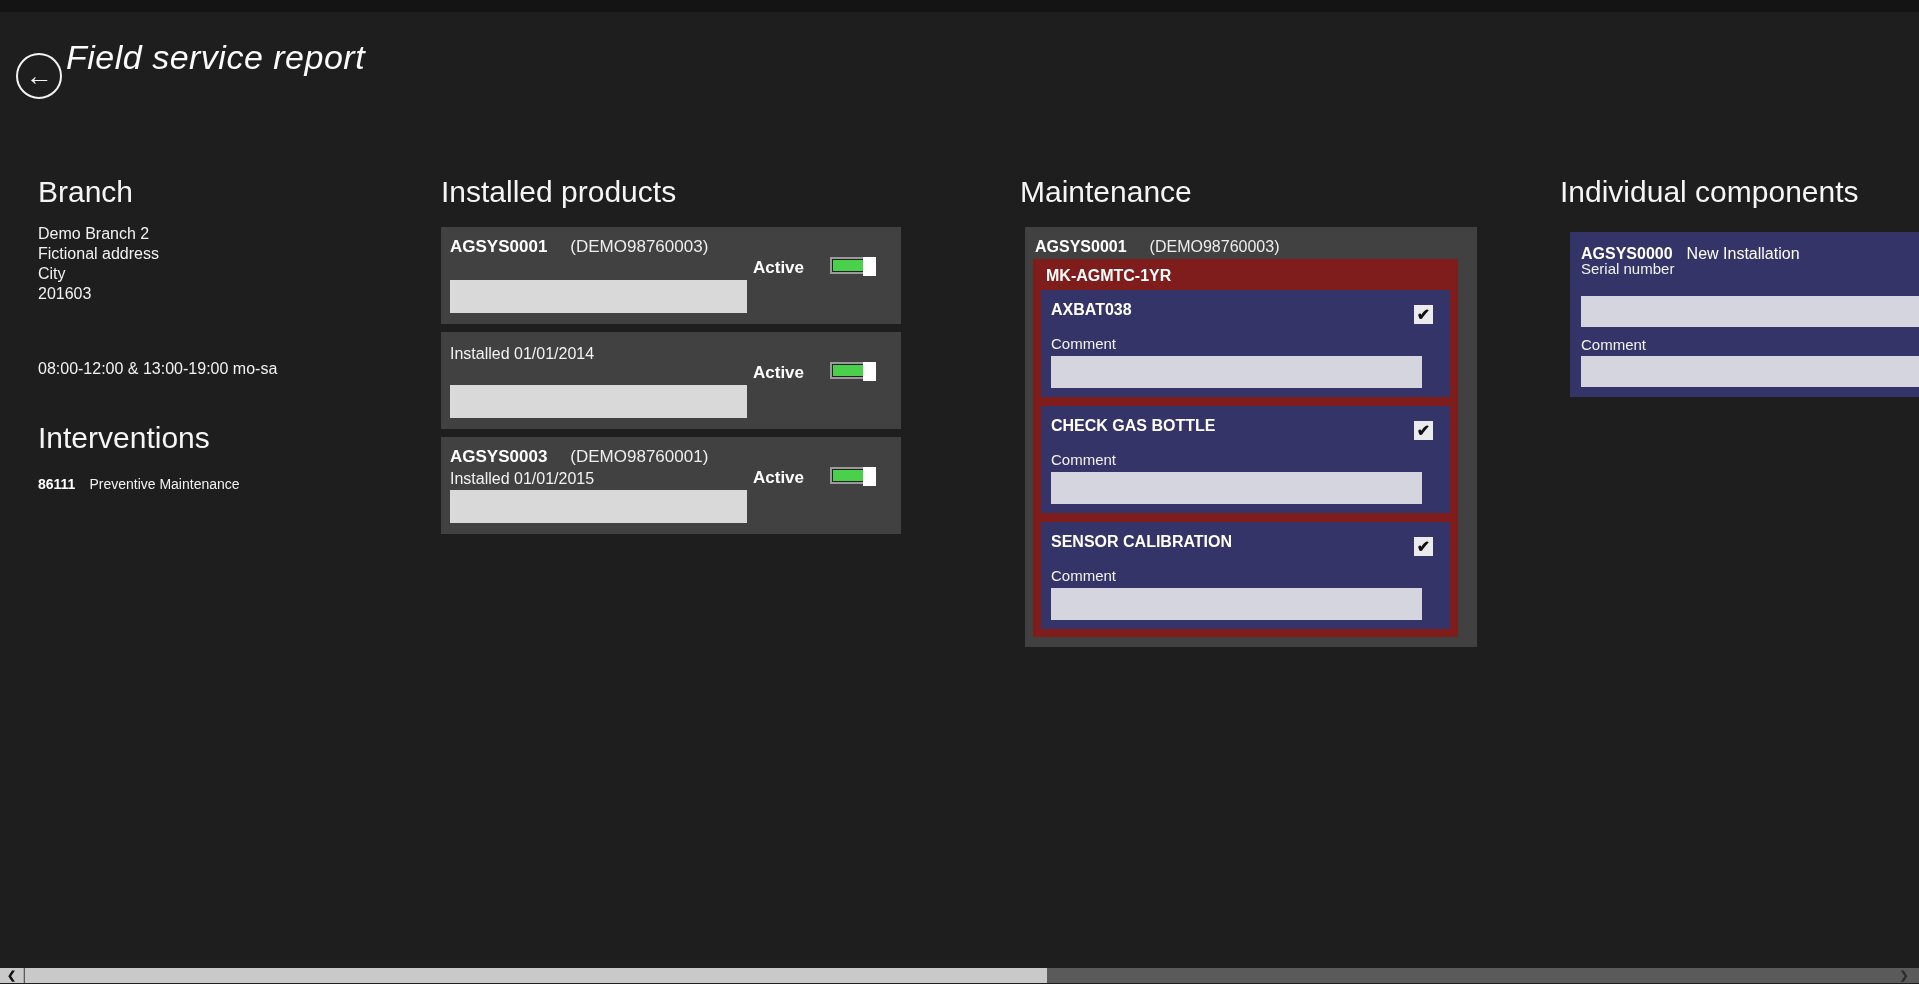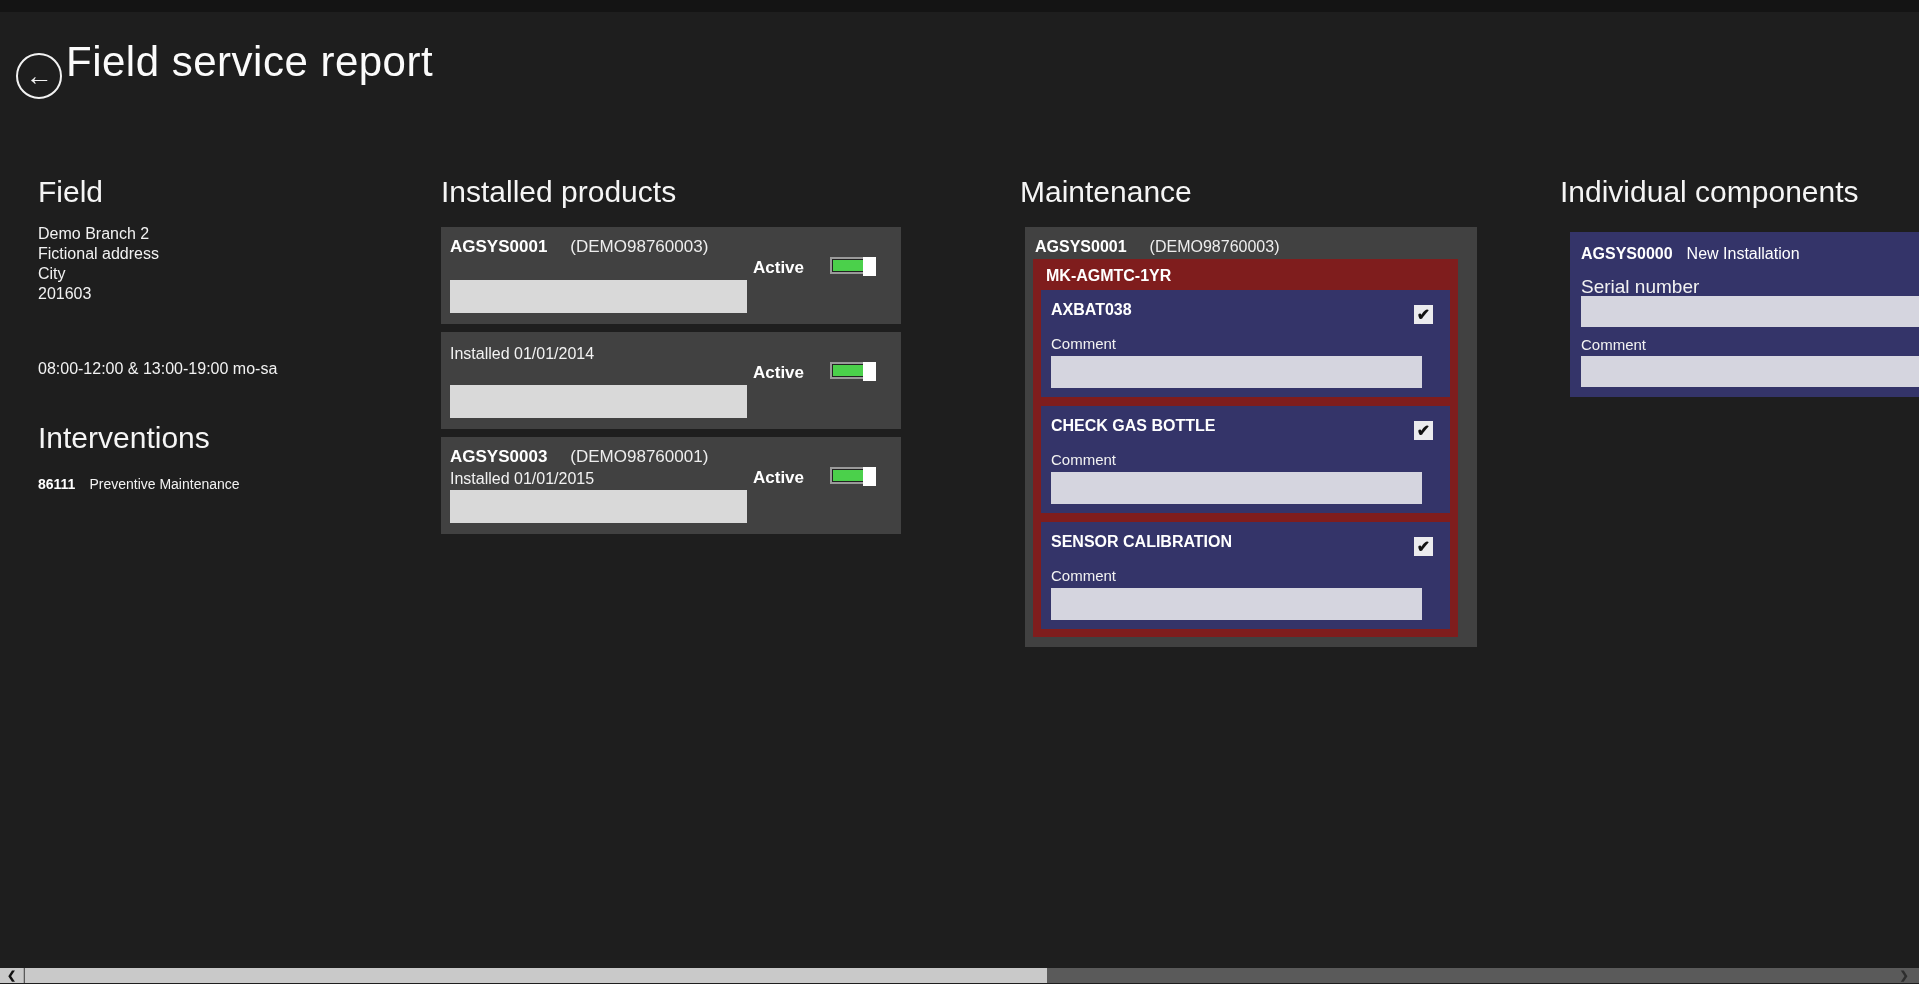--- a/index.html
+++ b/index.html
@@ -15,22 +15,23 @@
   
   .back-button {
     position:absolute; left:16px; top:53px; width:46px; height:46px;
     border:2px solid #f2f2f2; border-radius:50%;
     display:flex; align-items:center; justify-content:center;
     color:#f2f2f2; font-size:27px; font-weight:bold; line-height:1;
     cursor:pointer; user-select:none;
   }
   .page-title {
     position:absolute; left:66px; top:38px;
-    font-size:42px; font-weight:300; color:#fbfbfb; letter-spacing:0.5px;
+    font-size:34px; font-weight:300; color:#fbfbfb; letter-spacing:0.5px;
     white-space:nowrap;
+    font-style:italic;
   }
 
   .section-heading {
     position:absolute; top:174px;
     font-size:30px; font-weight:300; color:#f5f5f5; line-height:36px;
     white-space:nowrap;
   }
 
   
   .branch-address { position:absolute; left:38px; top:224px; font-size:16px; line-height:20px; color:#f2f2f2; }
@@ -91,21 +92,21 @@
     background:#d5d5df; border:none; outline:none; font-size:15px; color:#222; padding:0 6px;
     font-family:"Liberation Sans", sans-serif;
   }
 
   
   .ic-card {
     position:absolute; left:1570px; top:232px; width:380px; height:165px;
     background:#343469;
   }
   .ic-title { position:absolute; left:11px; top:13px; font-size:16px; white-space:nowrap; }
-  .ic-label-serial { position:absolute; left:11px; top:44px; font-size:19px; color:#f2f2f2; }
+  .ic-label-serial { position:absolute; left:11px; top:28px; font-size:15px; color:#f2f2f2; }
   .ic-input-serial {
     position:absolute; left:11px; top:64px; width:369px; height:31px;
     background:#d5d5df; border:none; outline:none; font-size:15px; color:#222; padding:0 6px;
     font-family:"Liberation Sans", sans-serif;
   }
   .ic-label-comment { position:absolute; left:11px; top:104px; font-size:15px; color:#f2f2f2; }
   .ic-input-comment {
     position:absolute; left:11px; top:124px; width:369px; height:31px;
     background:#d5d5df; border:none; outline:none; font-size:15px; color:#222; padding:0 6px;
     font-family:"Liberation Sans", sans-serif;
@@ -132,21 +133,21 @@
 </head>
 <body>
 
 <div class="titlebar-strip"></div>
 
 <div class="back-button">
   <span>←</span>
 </div>
 <div class="page-title">Field service report</div>
 
-<div class="section-heading" style="left:38px">Field</div>
+<div class="section-heading" style="left:38px">Branch</div>
 <div class="branch-address">
   <div>Demo Branch 2</div>
   <div>Fictional address</div>
   <div>City</div>
   <div>201603</div>
 </div>
 <div class="branch-hours">08:00-12:00 &amp; 13:00-19:00 mo-sa</div>
 <div class="section-heading" style="left:38px; top:420px">Interventions</div>
 <div class="intervention-row">
   <span class="bold">86111</span><span class="ml5">Preventive Maintenance</span>

